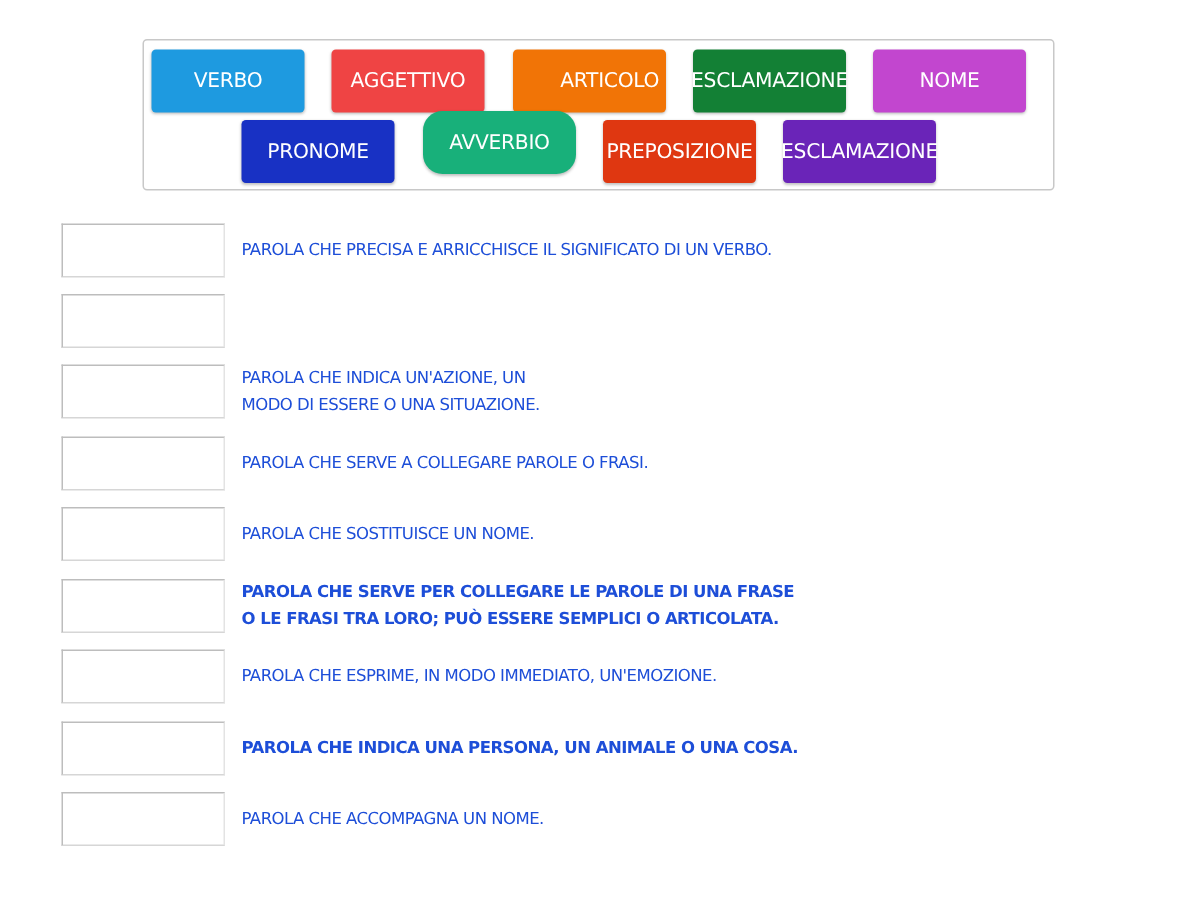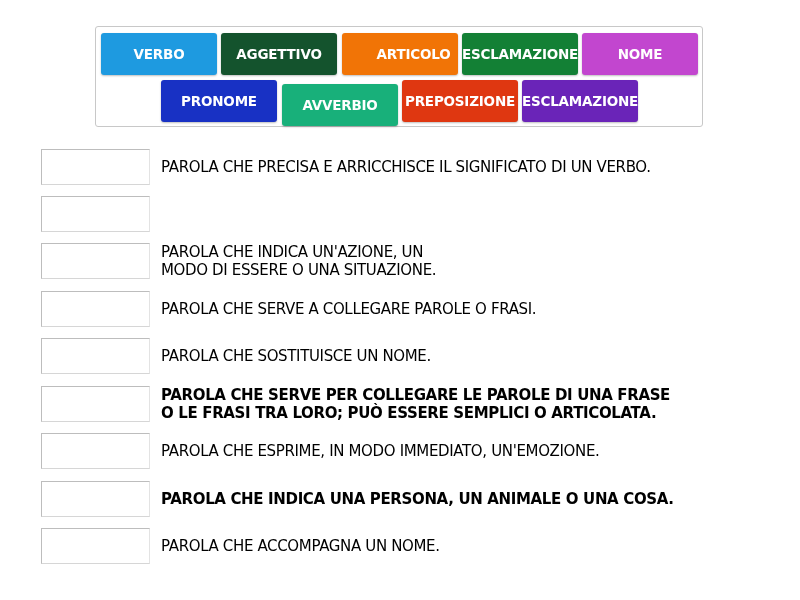--- a/index.html
+++ b/index.html
@@ -22,25 +22,25 @@
       top: 26px;
       width: 608px;
       height: 101px;
       border: 1px solid #c8c8c8;
       border-radius: 3px;
       box-sizing: border-box;
       background: #ffffff;
     }
     .chip {
       position: absolute;
-      width: 116px;
+      width: 102px;
       height: 42px;
       border-radius: 3px;
       color: #ffffff;
-      font-weight: bold;
+      font-weight: normal;
       font-size: 13.5px;
       display: flex;
       align-items: center;
       justify-content: center;
       box-shadow: 0 1px 2px rgba(0,0,0,0.25);
       cursor: grab;
       letter-spacing: -0.2px;
       white-space: nowrap;
       box-sizing: border-box;
     }
@@ -62,42 +62,42 @@
       box-sizing: border-box;
       background: #ffffff;
     }
     .clue {
       position: absolute;
       left: 120px;
       top: 0;
       height: 36px;
       display: flex;
       align-items: center;
-      color: #000000;
-      font-size: 15px;
+      color: #1d4ed8;
+      font-size: 11px;
       line-height: 18px;
       white-space: pre-line;
       letter-spacing: -0.35px;
     }
   </style>
 </head>
 <body>
 
 <div class="stage">
 
   <div class="word-bank"></div>
 
   <div class="chip" style="left:101px;top:33px;background:#1e9ae0;">VERBO</div>
-  <div class="chip" style="left:221px;top:33px;background:#14532d;text-align:right;">AGGETTIVO</div>
+  <div class="chip" style="left:221px;top:33px;background:#ef4444;text-align:right;">AGGETTIVO</div>
   <div class="chip" style="left:342px;top:33px;background:#f17406;padding-left:27px;">ARTICOLO</div>
   <div class="chip" style="left:462px;top:33px;background:#138035;">ESCLAMAZIONE</div>
   <div class="chip" style="left:582px;top:33px;background:#c246cf;">NOME</div>
 
   <div class="chip" style="left:161px;top:80px;background:#1831c4;">PRONOME</div>
-  <div class="chip" style="left:282px;top:84px;background:#18b07a;">AVVERBIO</div>
+  <div class="chip" style="left:282px;top:74px;background:#18b07a;border-radius:13px;">AVVERBIO</div>
   <div class="chip" style="left:402px;top:80px;background:#df3711;">PREPOSIZIONE</div>
   <div class="chip" style="left:522px;top:80px;background:#6a24b8;">ESCLAMAZIONE</div>
 
   <div class="row" style="top:149px;">
     <div class="drop-box"></div>
     <div class="clue">PAROLA CHE PRECISA E ARRICCHISCE IL SIGNIFICATO DI UN VERBO.</div>
   </div>
   <div class="row" style="top:196px;">
     <div class="drop-box"></div>
   </div>

